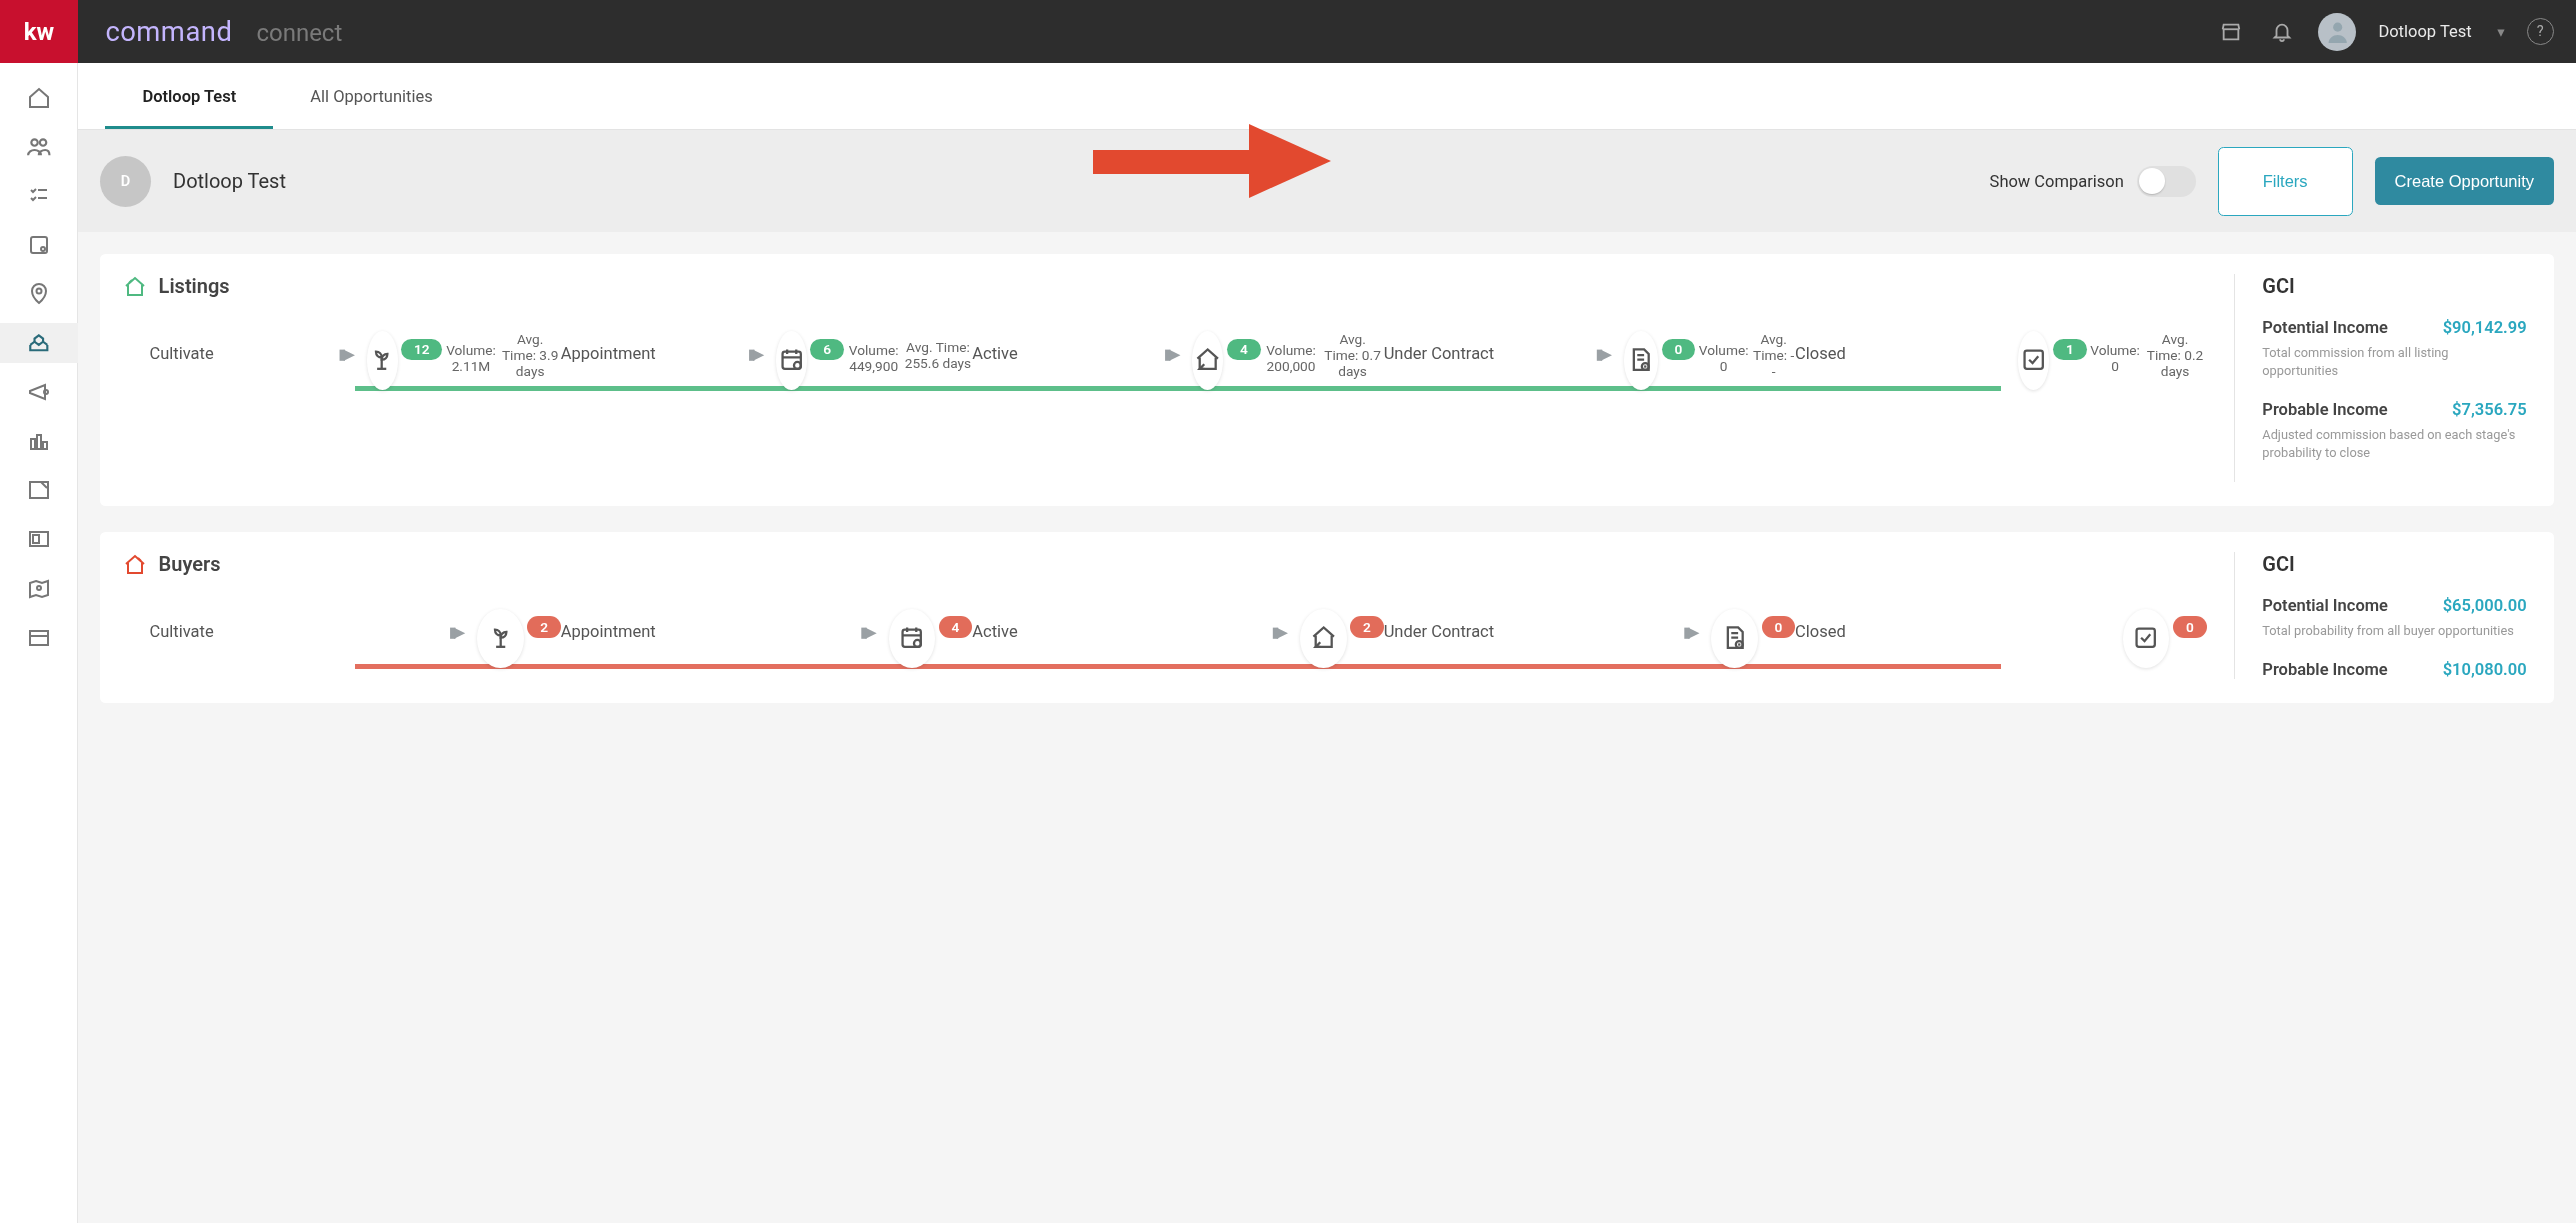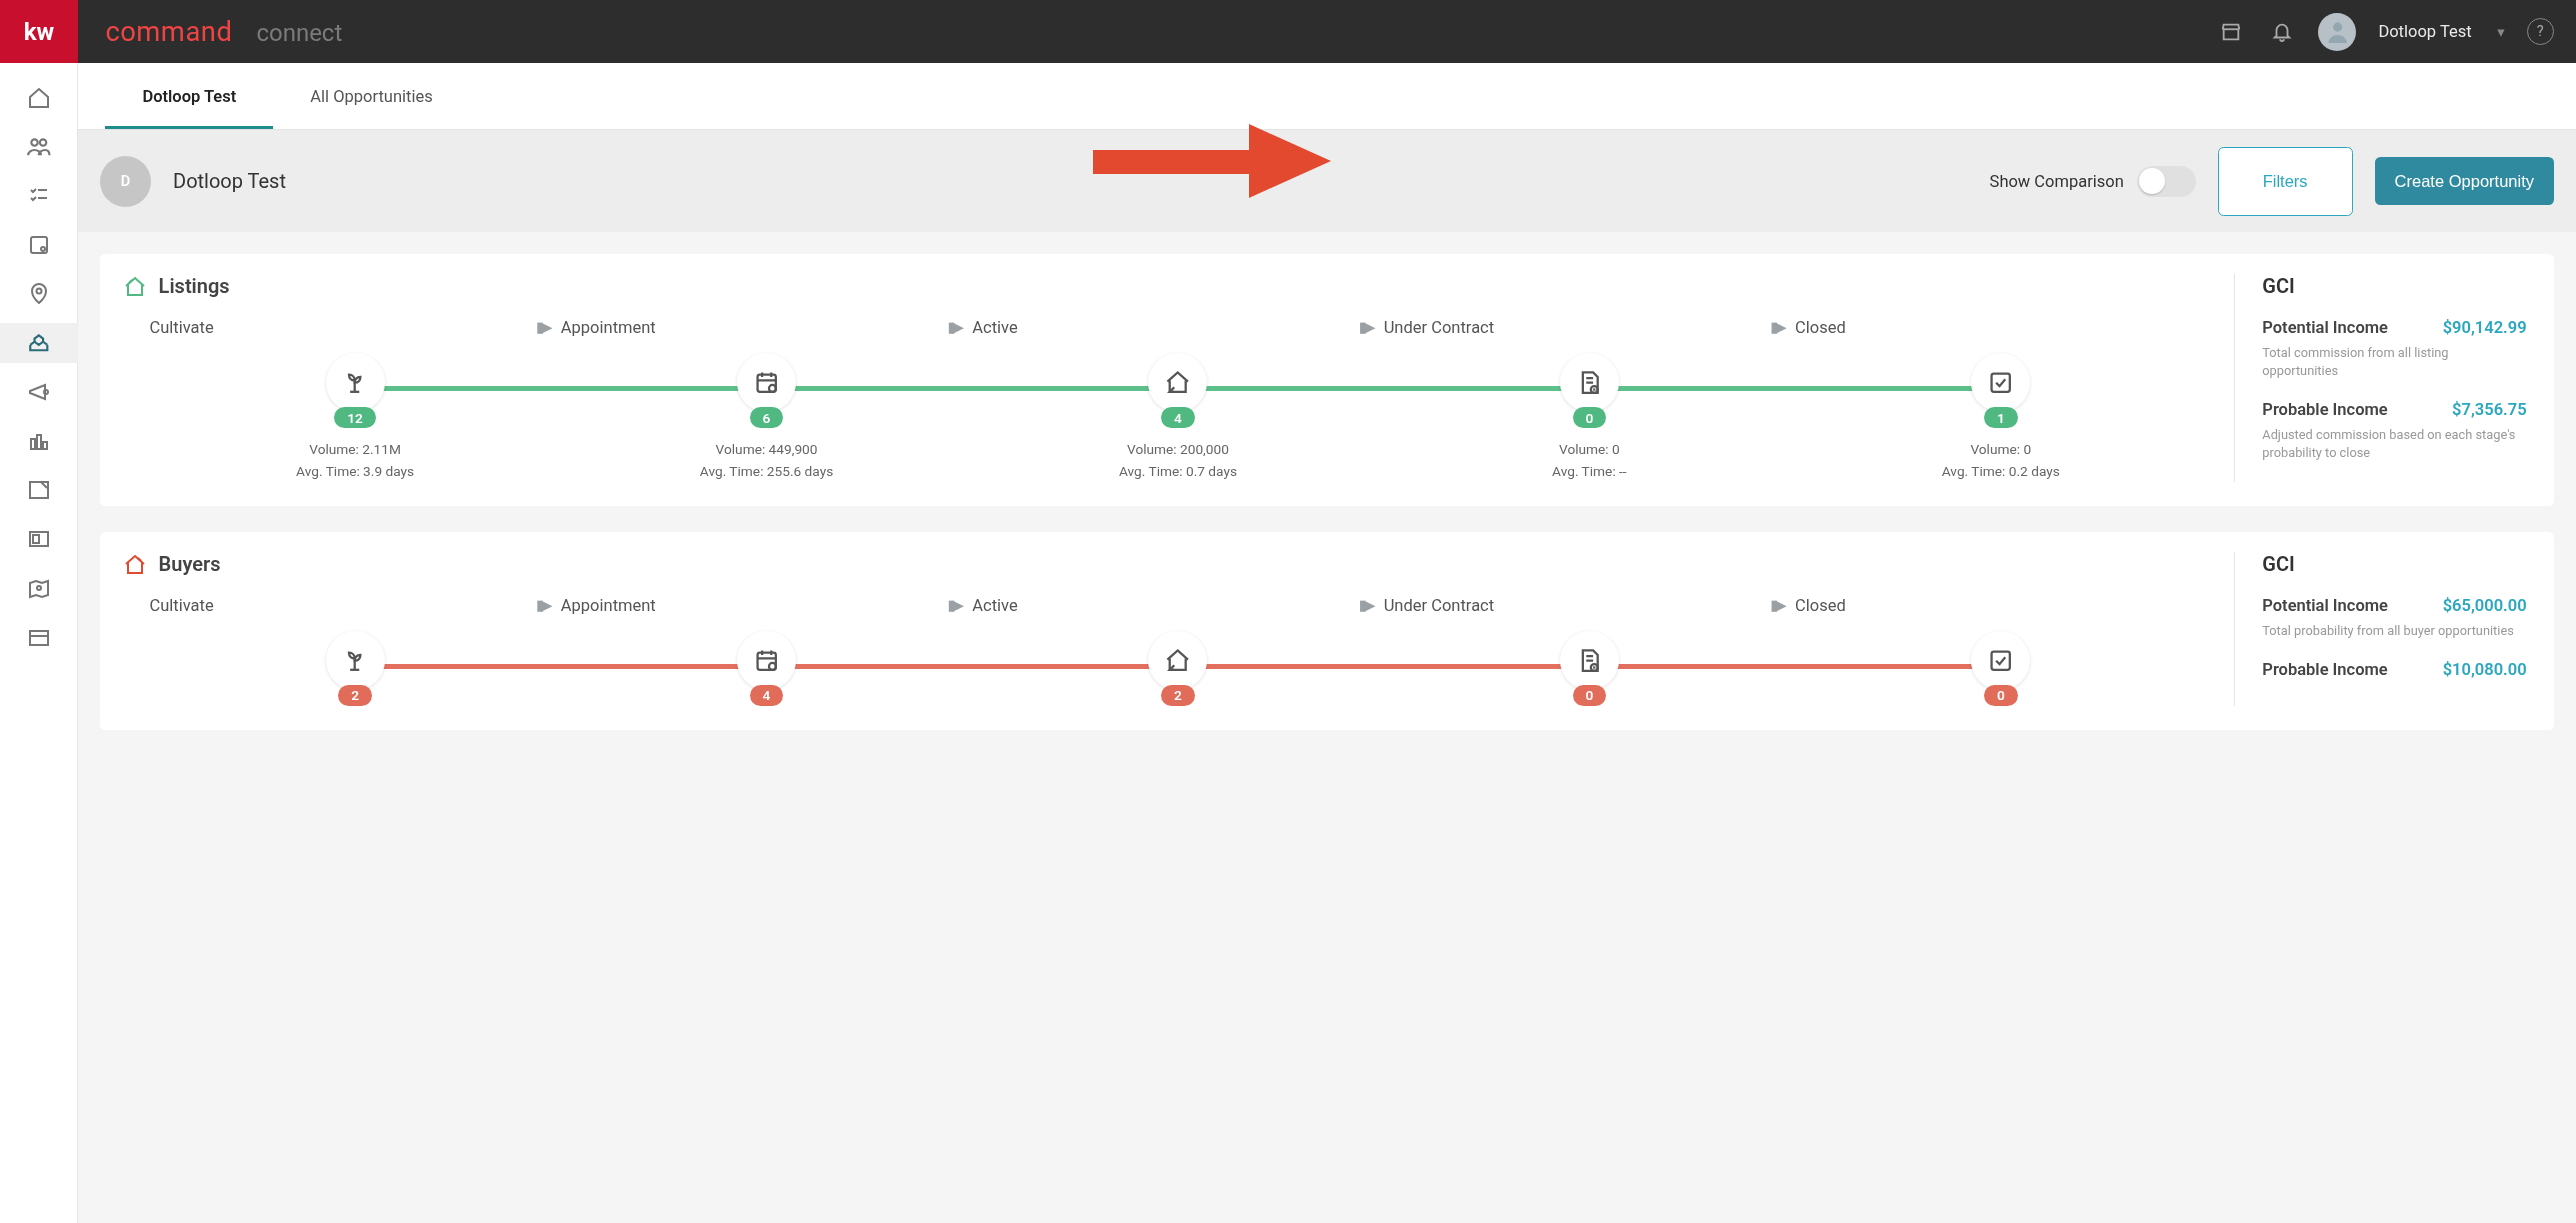--- a/index.html
+++ b/index.html
@@ -2,21 +2,21 @@
 <html style="font-size:14.6px"><head>
 <meta charset="utf-8">
 <style>
 * { box-sizing: border-box; margin: 0; padding: 0; }
 html, body { width: 100%; height: 100%; font-family: -apple-system, BlinkMacSystemFont, "Segoe UI", Roboto, Arial, sans-serif; background: #f5f5f5; color: #333; }
 
 
 .topbar { display: flex; align-items: center; height: 63px; background: #2d2d2d; color: #eaeaea; }
 .logo-box { width: 78px; height: 63px; background: #c8102e; display: flex; align-items: center; justify-content: center; color: #fff; font-weight: 700; font-size: 24px; }
 .brand-row { display: flex; align-items: baseline; gap: 24px; padding-left: 27.4px; }
-.brand-main { font-size: 27.4px; font-weight: 400; color: #ef4444; letter-spacing: 0.5px; }
+.brand-main { font-size: 27.4px; font-weight: 400; color: #c4b5fd; letter-spacing: 0.5px; }
 .brand-sub { font-size: 24px; color: #7a7a7a; }
 .topbar-right { margin-left: auto; display: flex; align-items: center; gap: 22px; padding-right: 22px; }
 .top-icon { width: 29px; height: 29px; display:flex; align-items:center; justify-content:center; color:#aaa; }
 .avatar { width: 38px; height:38px; border-radius:50%; background:#b8c0c7; display:flex; align-items:center; justify-content:center; color:#d6dee3; }
 .user-name { color:#eaeaea; font-size:16.5px; }
 .caret-down { color:#888; margin-left:3.7px; }
 .help-icon { width:27.4px; height:27.4px; border:1.8px solid #888; border-radius:50%; display:flex; align-items:center; justify-content:center; font-size:14.6px; color:#aaa; }
 
 
 .layout { display:flex; height:calc(100% - 63px); }
@@ -53,21 +53,21 @@
 .card { background:#fff; border-radius:5.5px; padding:20px 9.1px 24px 22px; display:flex; }
 .card-left { flex:1; }
 .card-right { width:311px; border-left:0.9px solid #e4e4e4; padding-left:27.4px; padding-right:18.3px; }
 
 .card-title-row { display:flex; align-items:flex-start; gap:11px; margin-bottom:18.3px; }
 .card-title-icon { width:25.6px; height:25.6px; display:flex; align-items:center; justify-content:center; }
 .card-title { font-size:20px; color:#444; font-weight:600; }
 
 
 .pipeline { display:flex; padding:0 27.4px; margin-top:7.3px; }
-.stage { flex:1; display:flex; flex-direction:column; align-items:center; text-align:center; gap:3.7px; position:relative; }
+.stage { flex:1; display:flex; flex-direction:row; align-items:center; text-align:center; gap:3.7px; position:relative; }
 .stage-head { display:flex; align-items:center; width:100%; justify-content:center; gap:7.3px; }
 .stage-label { font-size:16.5px; color:#555; }
 .stage-arrows { color:#9aa0a4; margin-left:auto; margin-right:11px; font-size:14.6px; letter-spacing:-2.7px; }
 .stage-arrows.hidden { visibility:hidden; }
 .stage-node { width:59px; height:59px; background:#fff; border-radius:50%; box-shadow:0 0.9px 3.7px rgba(0,0,0,.12); display:flex; align-items:center; justify-content:center; margin-top:12.8px; z-index:2; position:relative; color:#555; }
 .stage-badge { margin-top:-9.1px; background:#4fb981; color:#fff; padding:2.7px 12.8px; border-radius:12.8px; font-size:13.7px; font-weight:600; z-index:3; position:relative; }
 .stage-badge.red { background:#e26c5a; }
 .stage-meta { font-size:13.7px; color:#666; margin-top:9.1px; }
 .stage-meta2 { font-size:13.7px; color:#666; margin-top:1.8px; }
 

